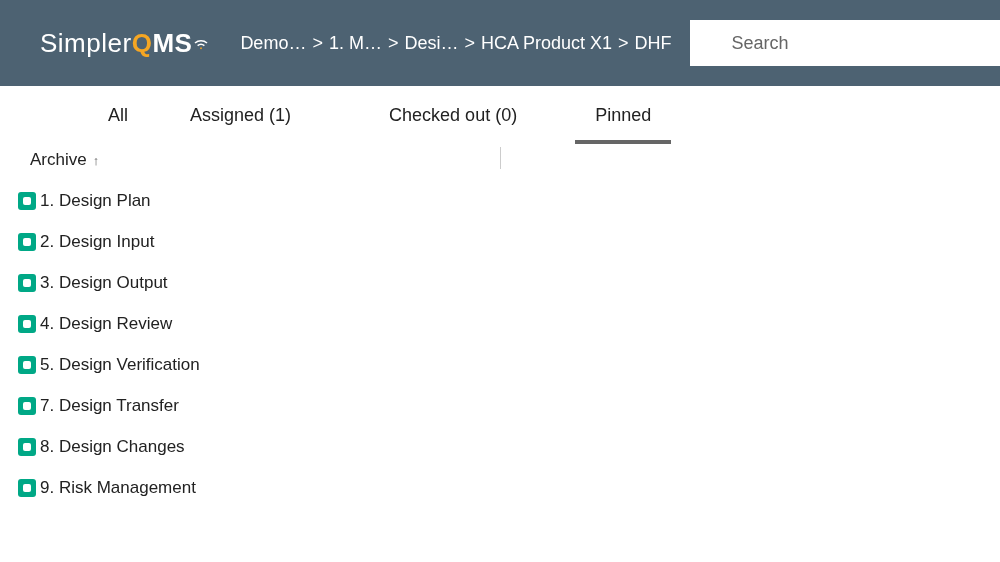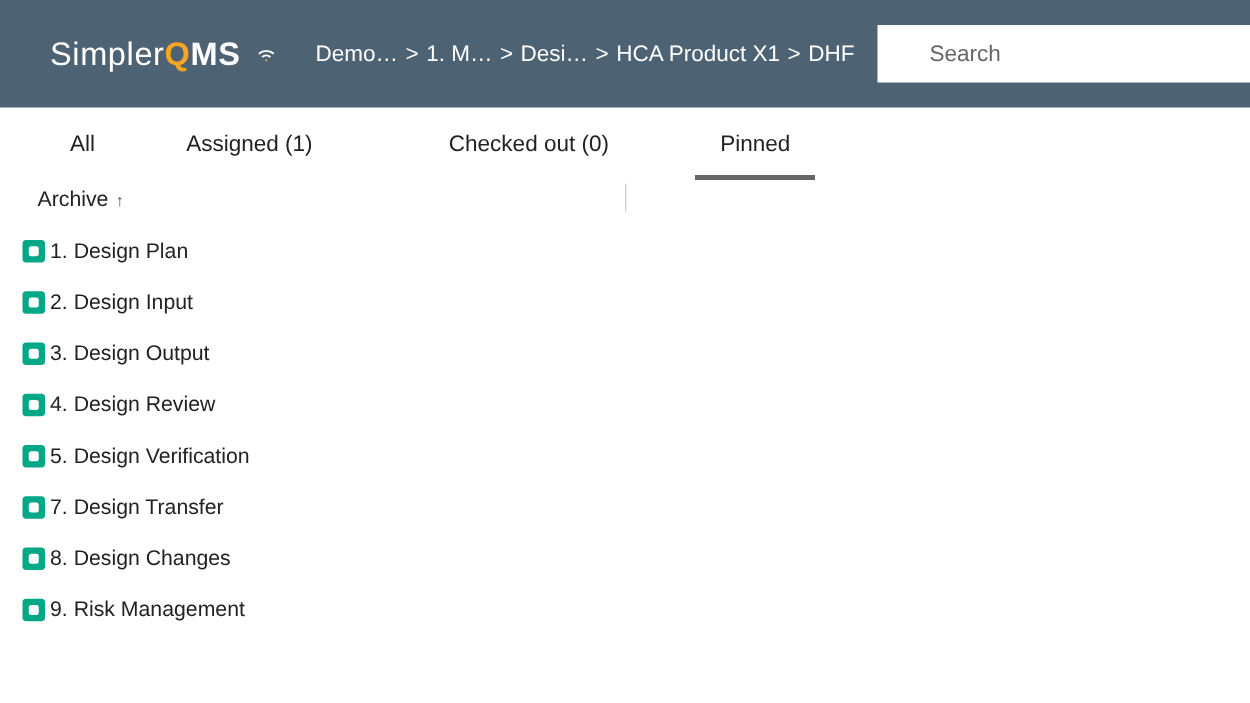--- a/index.html
+++ b/index.html
@@ -14,21 +14,20 @@
       background: #4d6272;
       height: 86px;
       display: flex;
       align-items: center;
       padding: 0 0 0 40px;
       color: #fff;
     }
     .logo {
       display: flex;
       align-items: center;
-      gap: 12px;
       margin-right: 30px;
     }
     .logo-text {
       font-size: 26px;
       font-weight: 400;
       letter-spacing: 0.5px;
     }
     .logo-text .bold { font-weight: 700; }
     .logo-text .accent { color: #f5a623; font-weight: 700; }
     .wifi-icon {
@@ -62,23 +61,23 @@
       color: #333;
       margin-left: 24px;
     }
     .search-box input::placeholder { color: #666; }
     .tabs {
       display: flex;
       height: 58px;
       align-items: flex-start;
       font-size: 18px;
       color: #222;
-      padding-left: 36px;
+      padding-left: 88px;
       border-bottom: 0;
-      gap: 11px;
+      gap: 0;
     }
     .tab {
       padding: 0 20px;
       height: 100%;
       display: flex;
       align-items: center;
       cursor: pointer;
       position: relative;
     }
     .tab.t-all { margin-right: 22px; }

